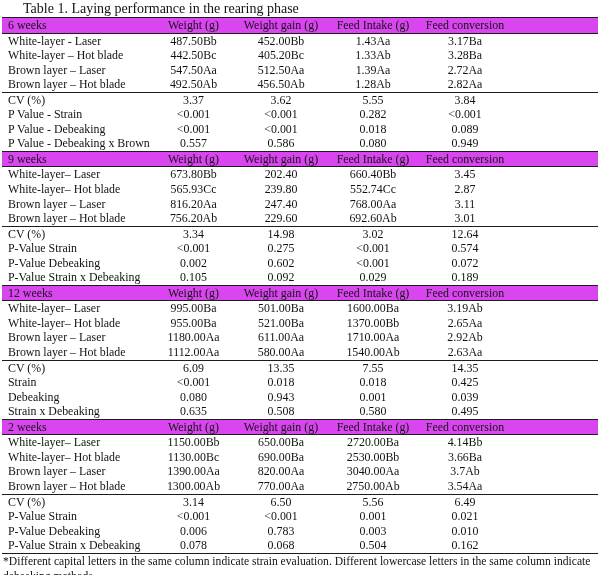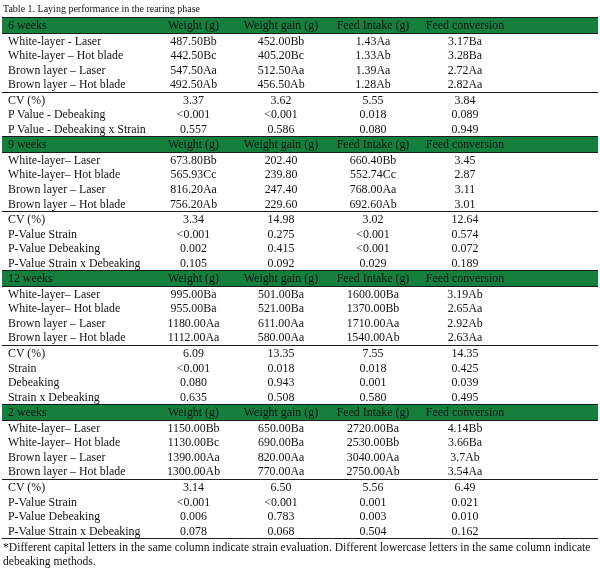--- a/index.html
+++ b/index.html
@@ -5,44 +5,45 @@
   html, body { margin: 0; padding: 0; }
   body {
     width: 600px; height: 575px;
     background: #ffffff;
     color: #121212;
     font-family: "Liberation Serif", "DejaVu Serif", serif;
     overflow: hidden;
   }
   .page { padding: 1px 2px 0 2px; box-sizing: border-box; }
   .title {
-    font-size: 10px;
+    font-size: 14px;
     line-height: 16px;
     padding-left: 1px;
     white-space: nowrap;
+    margin-left: 20px;
   }
   table.tbl {
     border-collapse: collapse;
     table-layout: fixed;
     width: 596px;
     border-bottom: 1.2px solid #1c1c1c;
   }
   th, td {
     font-weight: normal;
     font-size: 11.9px;
     line-height: 14.55px;
     height: 14.55px;
     padding: 0;
     text-align: center;
     white-space: nowrap;
     overflow: hidden;
   }
   .lbl { text-align: left; padding-left: 6px; }
   tr.sec th {
-    background: #15803d;
+    background: #d946ef;
     border-top: 1.2px solid #1c1c1c;
     border-bottom: 1.2px solid #1c1c1c;
   }
   tr.sep td { border-top: 1.2px solid #1c1c1c; font-family: Liberation Serif, serif; }
   .footnote {
     font-size: 11.6px;
     line-height: 14.5px;
     padding: 1.5px 1px 0 1px;
   }
 </style>
@@ -109,32 +110,40 @@
 
   <tr class="sep">
     <td class="lbl">CV (%)</td>
     <td>3.37</td>
     <td>3.62</td>
     <td>5.55</td>
     <td>3.84</td>
     <td class="spacer"></td>
   </tr>
 
+  <tr>
+    <td class="lbl">P Value - Strain</td>
+    <td>&lt;0.001</td>
+    <td>&lt;0.001</td>
+    <td>0.282</td>
+    <td>&lt;0.001</td>
+    <td class="spacer"></td>
+  </tr>
 
   <tr>
     <td class="lbl">P Value - Debeaking</td>
     <td>&lt;0.001</td>
     <td>&lt;0.001</td>
     <td>0.018</td>
     <td>0.089</td>
     <td class="spacer"></td>
   </tr>
 
   <tr>
-    <td class="lbl">P Value - Debeaking x Strain</td>
+    <td class="lbl">P Value - Debeaking x Brown</td>
     <td>0.557</td>
     <td>0.586</td>
     <td>0.080</td>
     <td>0.949</td>
     <td class="spacer"></td>
   </tr>
 
   <tr class="sec">
     <th class="lbl">9 weeks</th>
     <th>Weight (g)</th>
@@ -194,21 +203,21 @@
     <td>&lt;0.001</td>
     <td>0.275</td>
     <td>&lt;0.001</td>
     <td>0.574</td>
     <td class="spacer"></td>
   </tr>
 
   <tr>
     <td class="lbl">P-Value Debeaking</td>
     <td>0.002</td>
-    <td>0.415</td>
+    <td>0.602</td>
     <td>&lt;0.001</td>
     <td>0.072</td>
     <td class="spacer"></td>
   </tr>
 
   <tr>
     <td class="lbl">P-Value Strain x Debeaking</td>
     <td>0.105</td>
     <td>0.092</td>
     <td>0.029</td>

